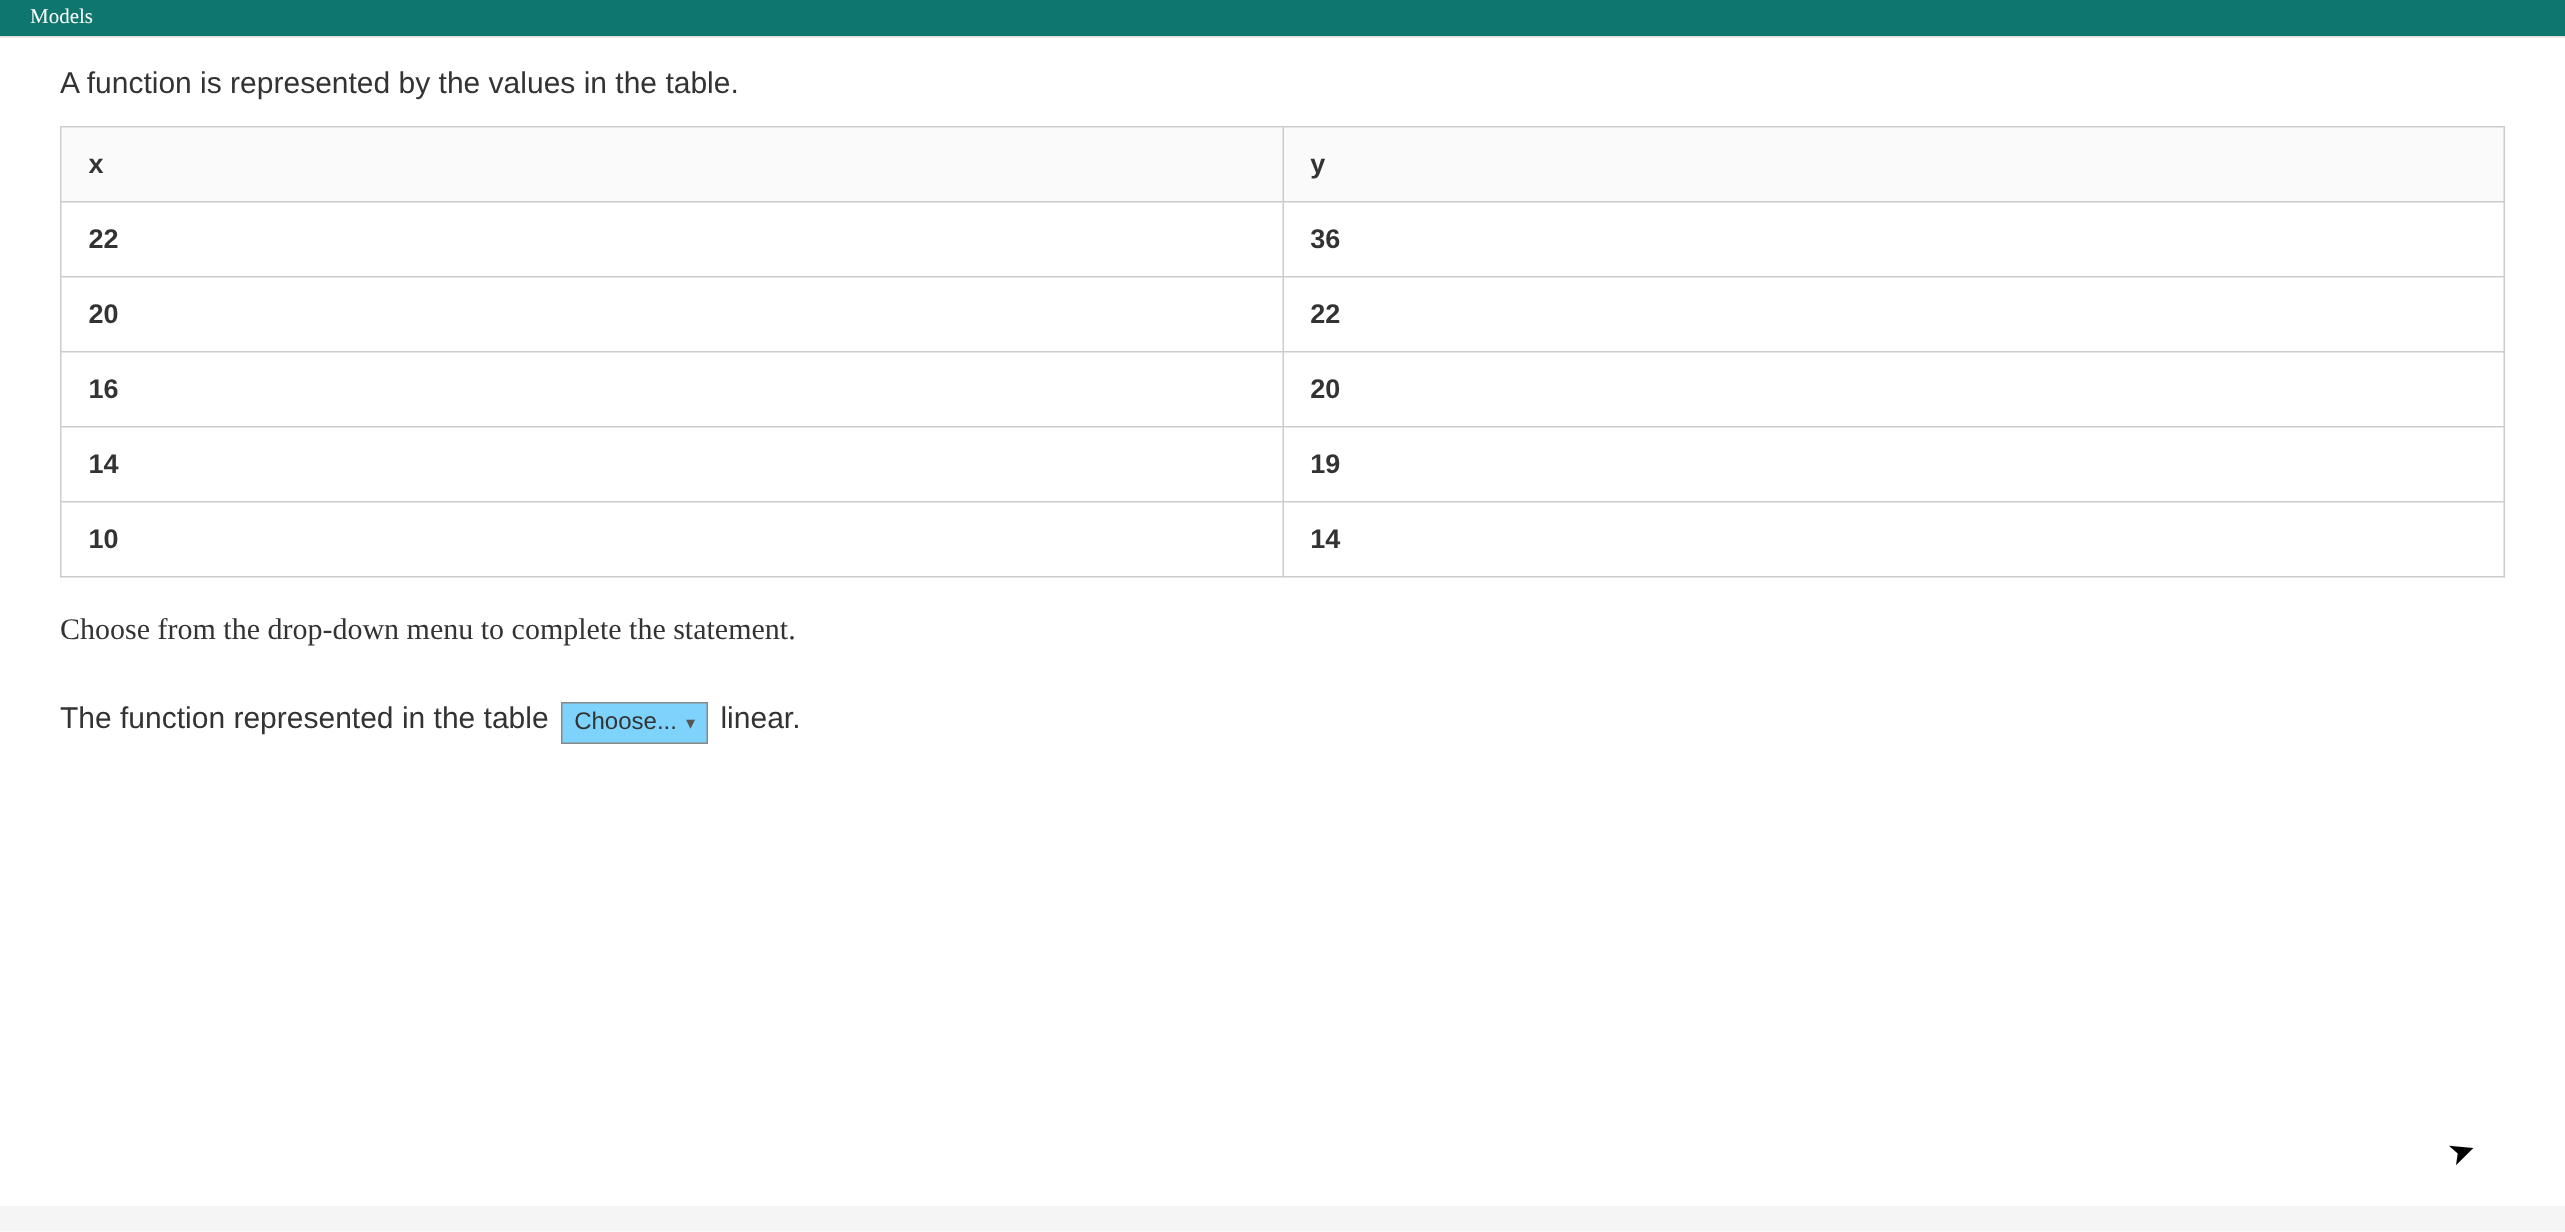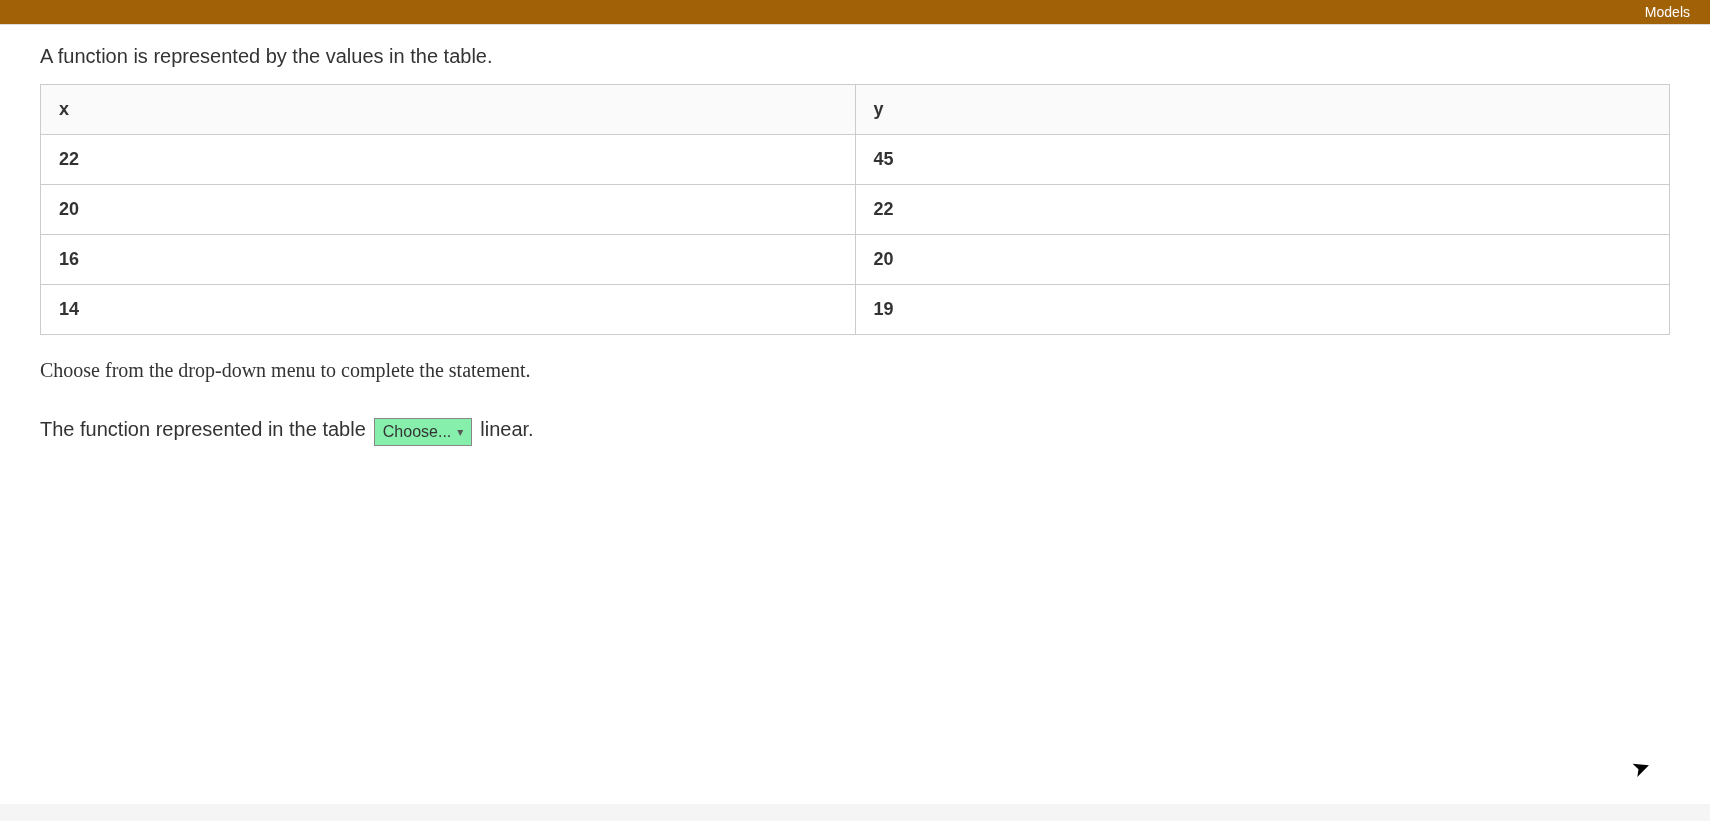--- a/index.html
+++ b/index.html
@@ -9,25 +9,26 @@
     }
     body {
       font-family: Arial, Helvetica, sans-serif;
       background: #f5f5f5;
       color: #333;
       width: 1710px;
       height: 821px;
       overflow: hidden;
     }
     .header-bar {
-      background: #a16207;
+      background: #0f766e;
       color: #fff;
       padding: 4px 20px;
       font-size: 14px;
-      text-align: right;
+      text-align: left;
+      font-family: Liberation Serif, serif;
     }
     .content-wrapper {
       background: #ffffff;
       margin: 0;
       padding: 20px 40px;
       min-height: 780px;
       border-top: 1px solid #ddd;
     }
     .prompt {
       font-size: 20px;
@@ -60,21 +61,21 @@
       font-family: Liberation Serif, serif;
     }
     .statement {
       font-size: 20px;
       color: #333;
       display: flex;
       gap: 8px;
     }
     .dropdown {
       border: 1px solid #888;
-      background: #86efac;
+      background: #7dd3fc;
       padding: 4px 8px;
       font-size: 16px;
       display: inline-flex;
       align-items: center;
       gap: 6px;
       cursor: pointer;
       user-select: none;
     }
     .chevron {
       font-size: 12px;
@@ -103,33 +104,37 @@
   <table class="data-table">
     <thead>
       <tr>
         <th>x</th>
         <th>y</th>
       </tr>
     </thead>
     <tbody>
       <tr>
         <td>22</td>
-        <td>45</td>
+        <td>36</td>
       </tr>
       <tr>
         <td>20</td>
         <td>22</td>
       </tr>
       <tr>
         <td>16</td>
         <td>20</td>
       </tr>
       <tr>
         <td>14</td>
         <td>19</td>
+      </tr>
+      <tr>
+        <td>10</td>
+        <td>14</td>
       </tr>
     </tbody>
   </table>
 
   <p class="instruction">Choose from the drop-down menu to complete the statement.</p>
 
   <div class="statement">
     <span>The function represented in the table</span>
     <span class="dropdown">
       <span>Choose...</span>

